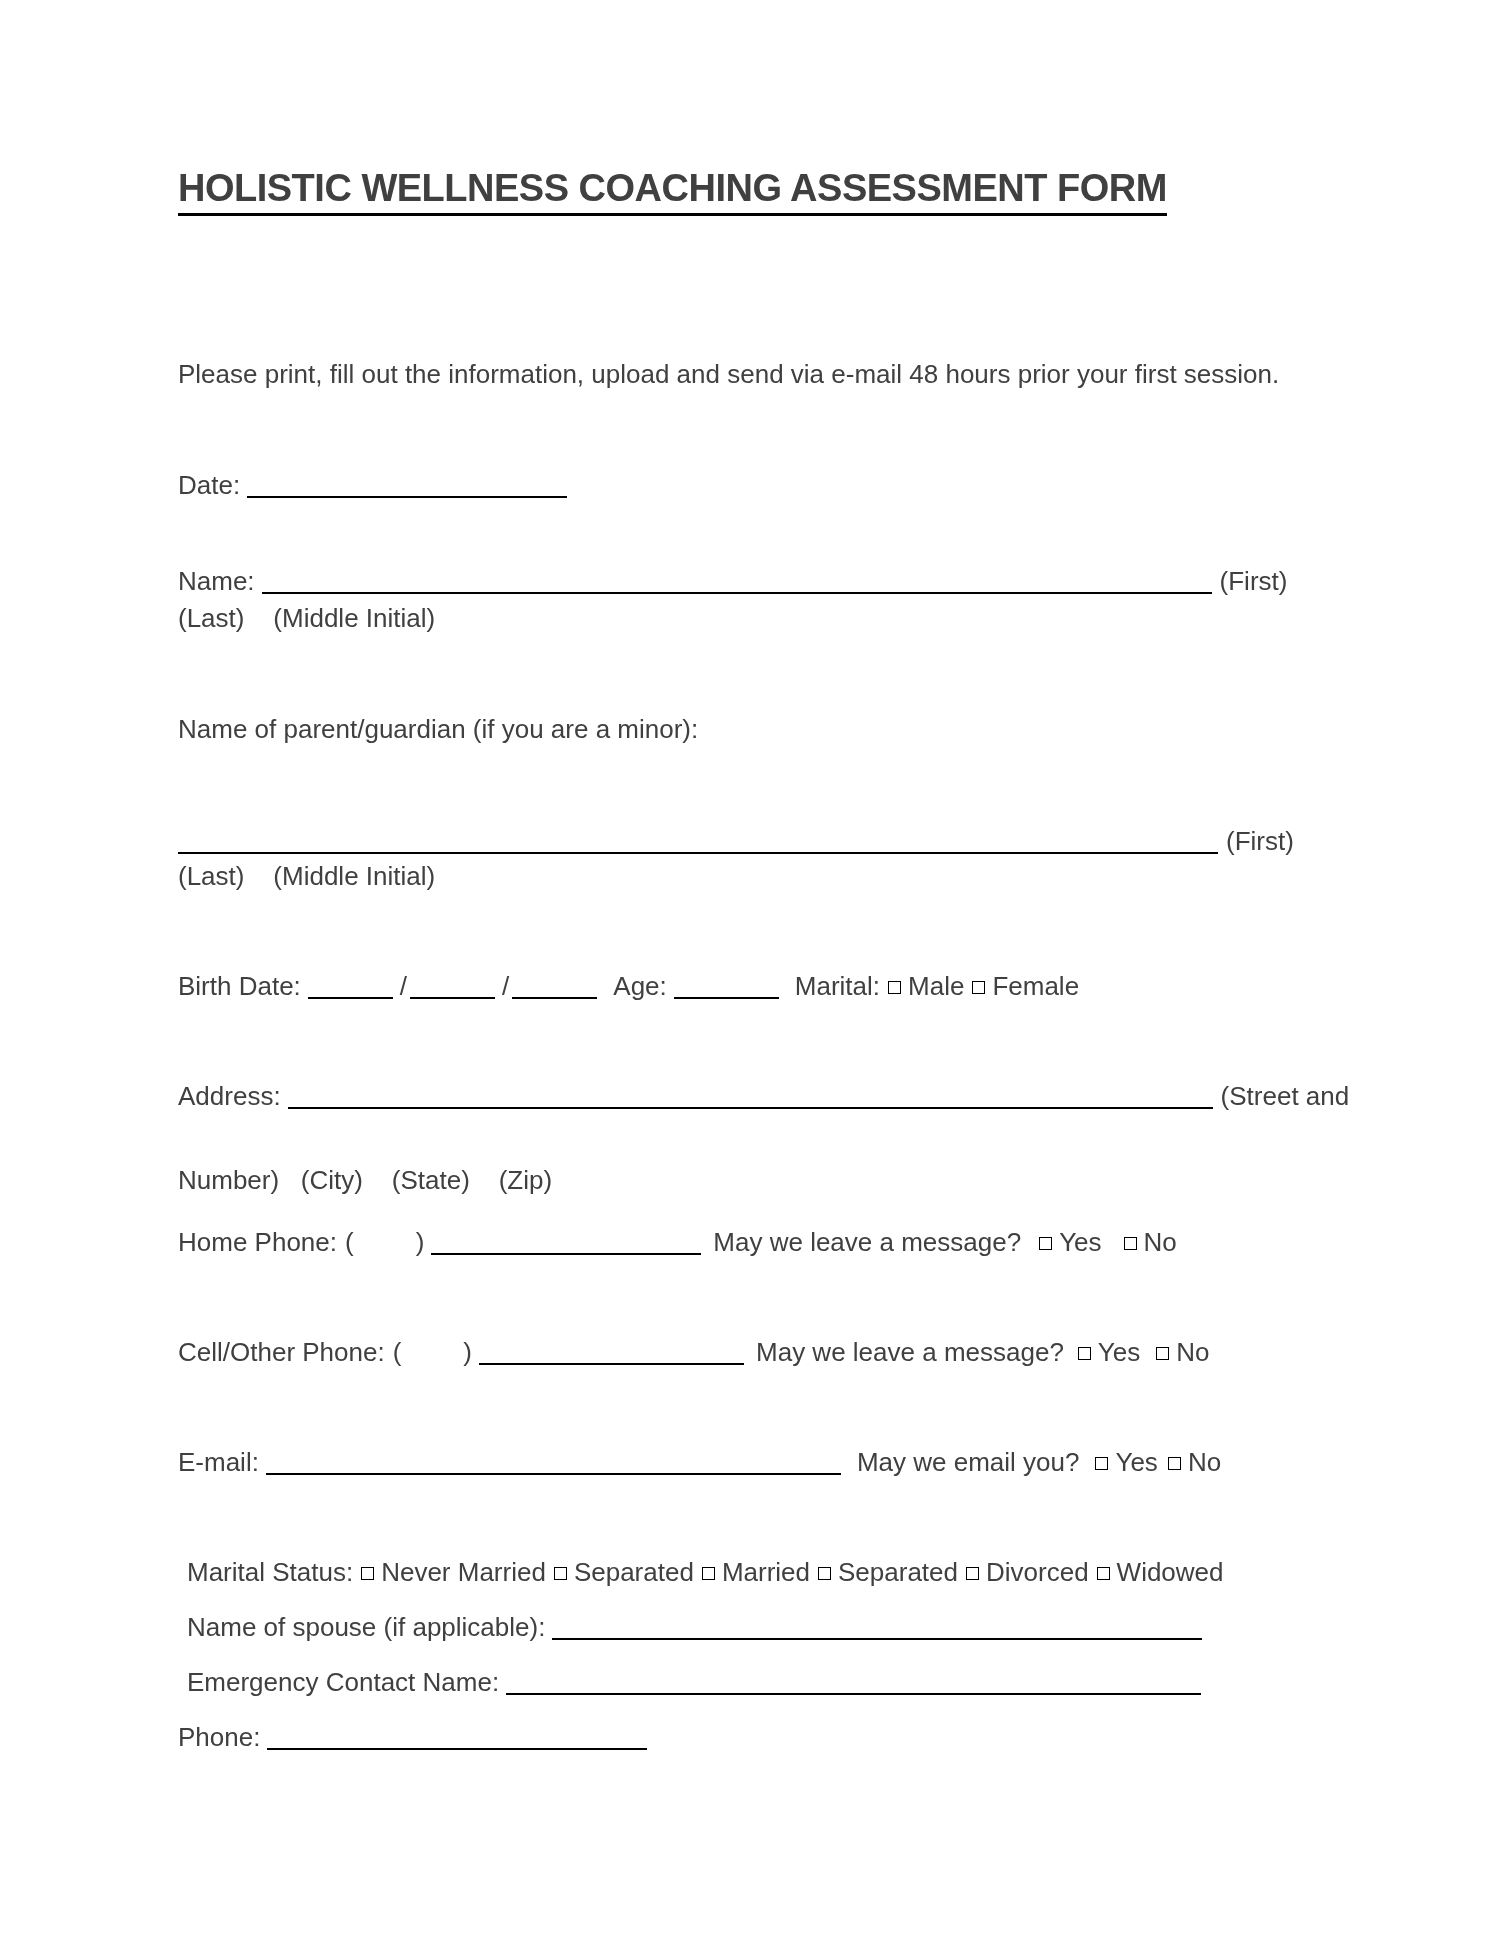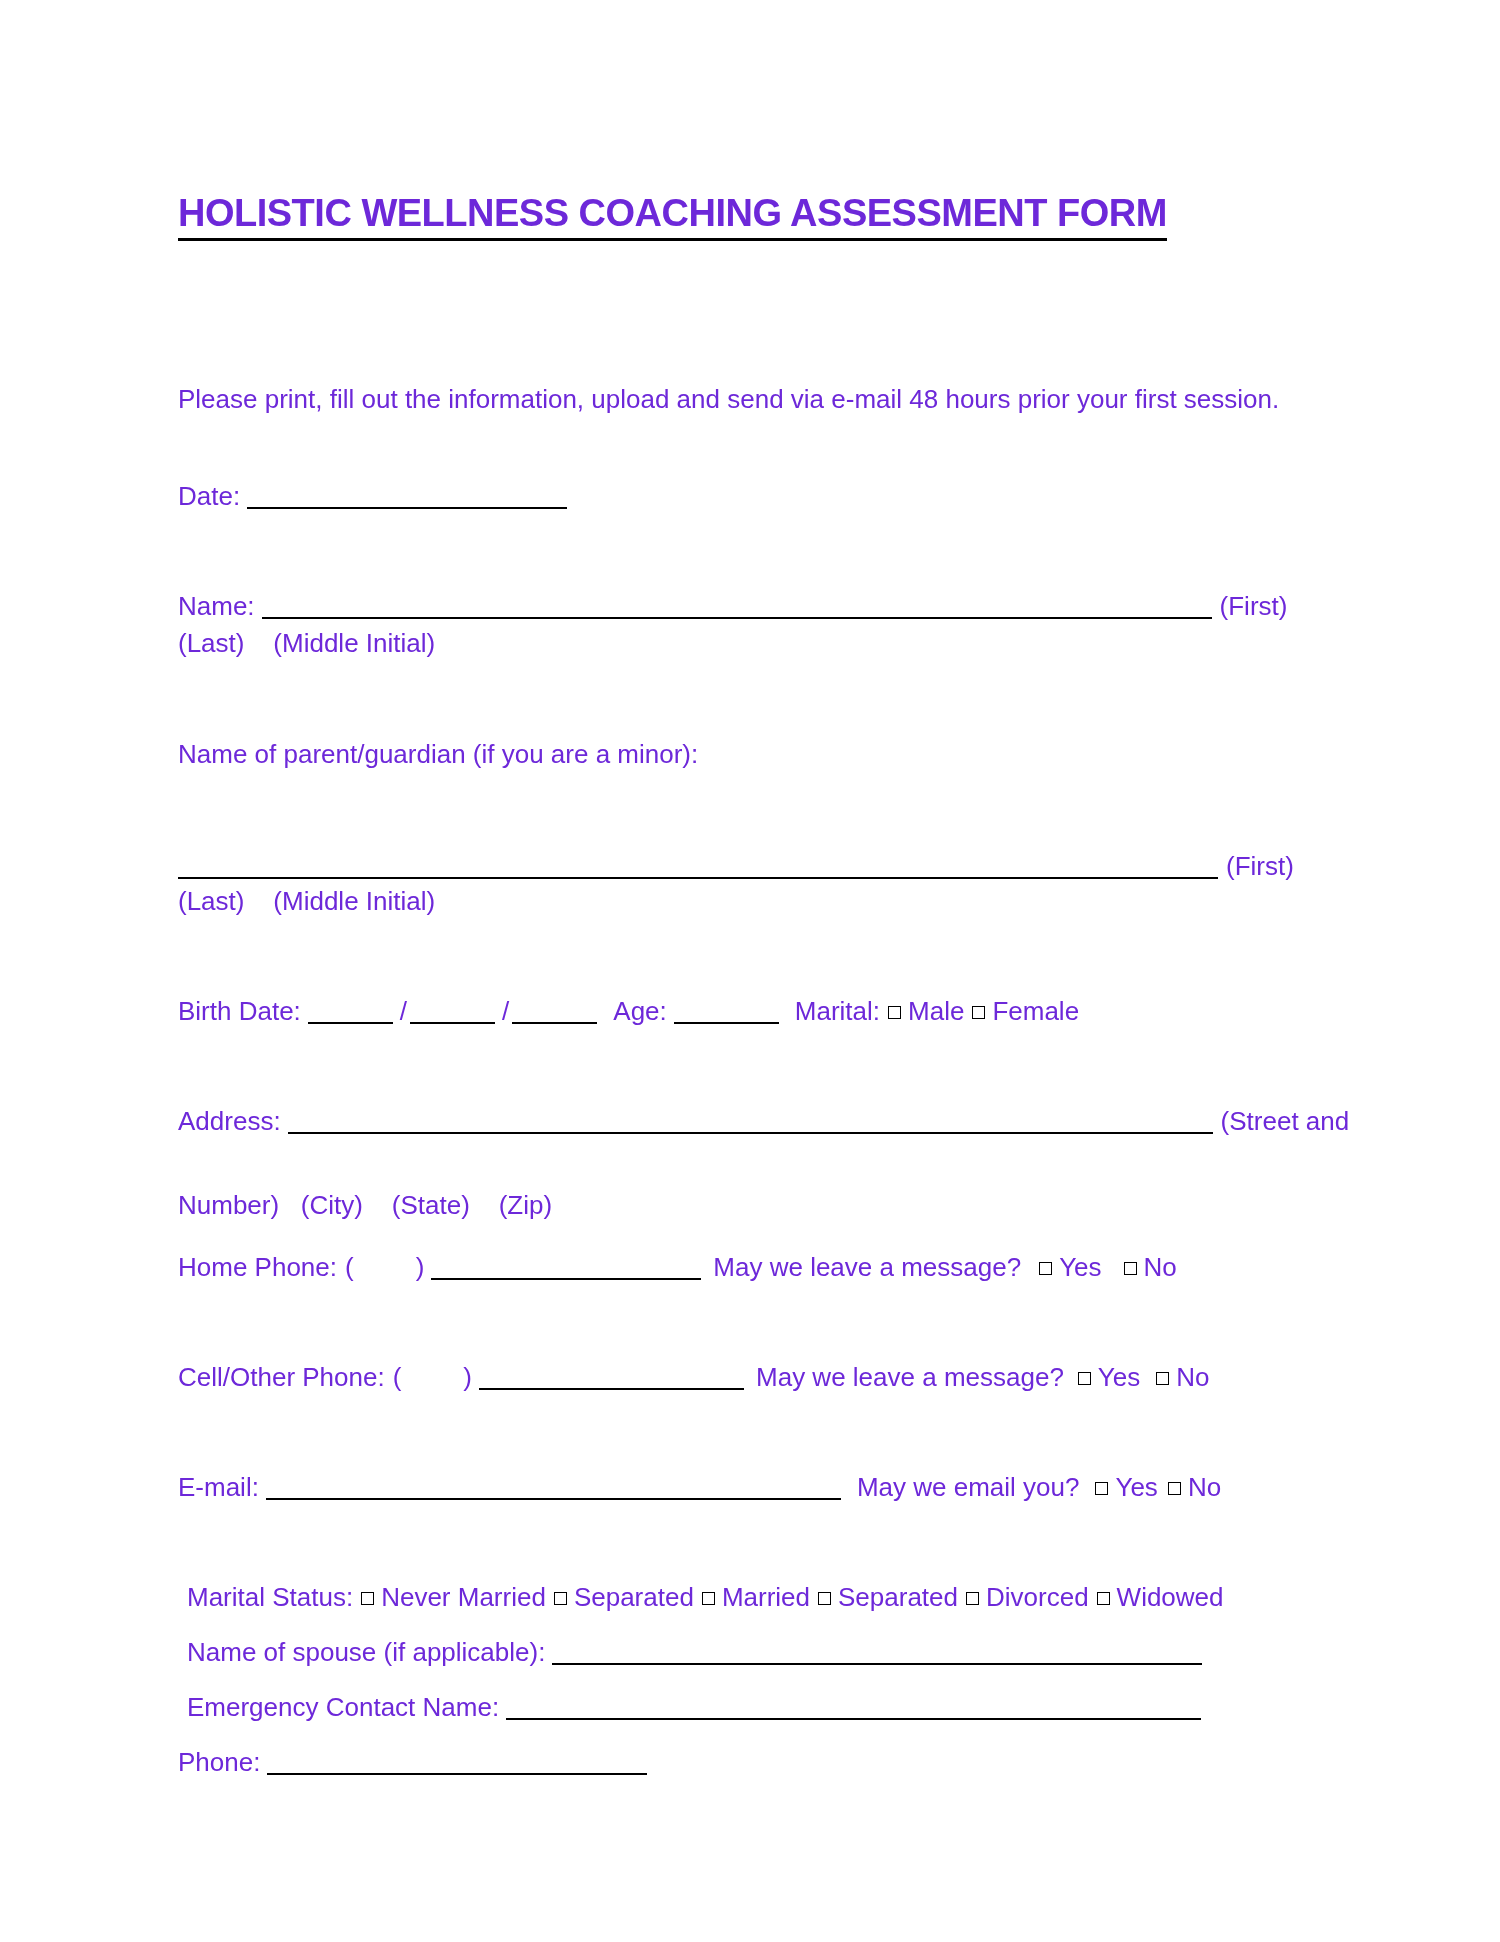--- a/index.html
+++ b/index.html
@@ -4,21 +4,21 @@
 <style>
   html,body{margin:0;padding:0;}
   body{
     width:1500px;height:1942px;position:relative;
     background:#ffffff;color:#000000;
     font-family:"Liberation Sans", sans-serif;
     overflow:hidden;
   }
   .line{
     position:absolute;left:178px;
-    font-size:26px;line-height:36px;white-space:nowrap;color:#6d28d9;margin-top:25px;
+    font-size:26px;line-height:36px;white-space:nowrap;color:#404040;
   }
   .indent{left:187px;}
   .pre{white-space:pre;}
   .title-line{top:170px;}
   .title-text{
     font-size:38px;font-weight:700;letter-spacing:-0.5px;
     border-bottom:3px solid #000;padding-bottom:4px;
   }
   
   .b{display:inline-block;height:26px;border-bottom:2px solid #000;margin-bottom:-4px;}
@@ -32,21 +32,21 @@
   .w320{width:320px}.w380{width:380px}.w575{width:575px}.w650{width:650px}
   .w695{width:695px}.w925{width:925px}.w950{width:950px}.w1040{width:1040px}
 </style>
 </head>
 <body>
 
 <div class="line title-line"><span class="title-text">HOLISTIC WELLNESS COACHING ASSESSMENT FORM</span></div>
 
 <div class="line" style="top:356px">Please print, fill out the information, upload and send via e-mail 48 hours prior your first session.</div>
 
-<div class="line" style="top:453px"><span>Date:</span><span class="b w320 ml7"></span></div>
+<div class="line" style="top:467px"><span>Date:</span><span class="b w320 ml7"></span></div>
 
 <div class="line" style="top:563px"><span>Name:</span><span class="b w950 ml7"></span><span class="ml8">(First)</span></div>
 <div class="line pre" style="top:600px">(Last)    (Middle Initial)</div>
 
 <div class="line" style="top:711px">Name of parent/guardian (if you are a minor):</div>
 
 <div class="line" style="top:823px"><span class="b w1040"></span><span class="ml8">(First)</span></div>
 <div class="line pre" style="top:858px">(Last)    (Middle Initial)</div>
 
 <div class="line" style="top:968px"><span>Birth Date:</span><span class="b w85 ml7"></span><span class="ml7">/</span><span class="b w85 ml3"></span><span class="ml7">/</span><span class="b w85 ml3"></span><span class="ml16">Age:</span><span class="b w105 ml7"></span><span class="ml16">Marital:</span><span class="cb"></span><span>Male</span><span class="cb"></span><span>Female</span></div>

